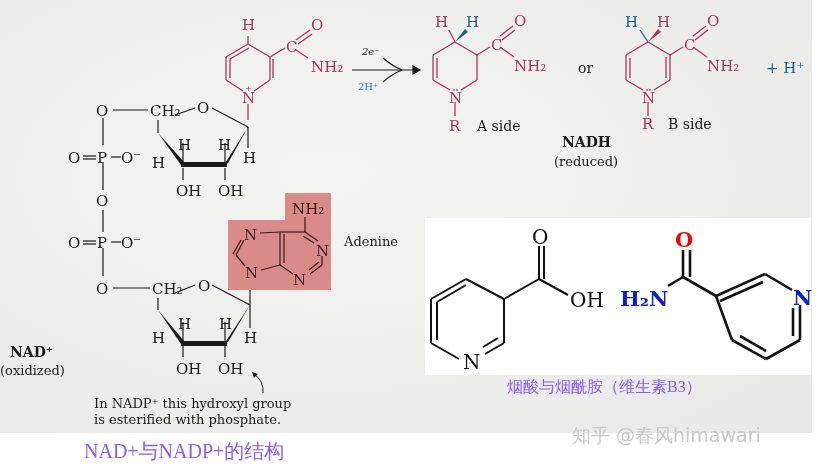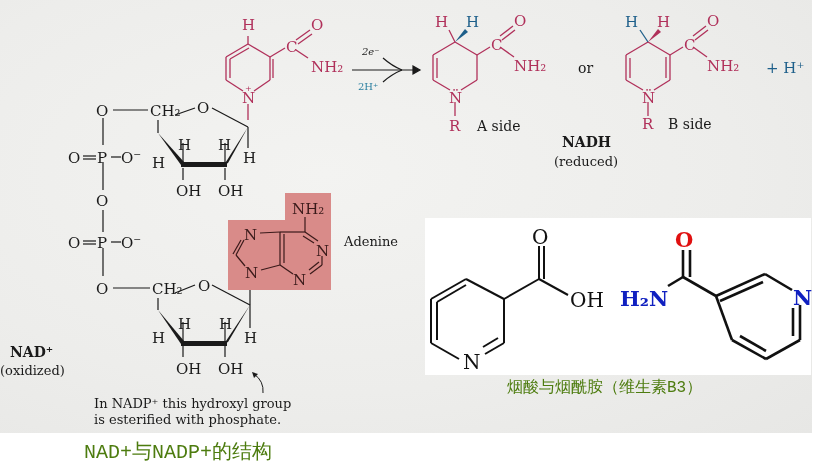--- a/index.html
+++ b/index.html
@@ -2,21 +2,21 @@
 <html><head>
 <meta charset="utf-8">
 <style>
   html, body { margin:0; padding:0; }
   body { width:831px; height:468px; background:#ffffff; position:relative; overflow:hidden; }
   #stage { position:absolute; left:0; top:0; width:831px; height:468px; }
   .scan { position:absolute; left:0; top:0; width:812px; height:433px;
           background: radial-gradient(ellipse at 40% 40%, #f3f3f1 0%, #ededeb 60%, #e7e7e5 100%); }
   .inset { position:absolute; left:425px; top:218px; width:386px; height:157px; background:#ffffff; }
   svg text { font-family: "DejaVu Serif", "Liberation Serif", serif; }
-  .caption { position:absolute; font-family:Liberation Mono, monospace; color:#4d7c0f; }
+  .caption { position:absolute; font-family:Liberation Serif, serif; color:#8b5cf6; }
   .wm { position:absolute; font-family:"DejaVu Sans","Liberation Sans",sans-serif; color:#c8c8c8; }
 </style>
 </head>
 <body>
 
 <div id="stage">
   <div class="scan"></div>
   <div class="inset"></div>
 
   <svg width="831" height="468" viewBox="0 0 831 468" style="position:absolute;left:0;top:0;">
@@ -263,13 +263,14 @@
     </g>
     <g font-family="Liberation Sans, sans-serif" font-weight="bold" font-size="21">
       <text x="675" y="247" fill="#e01010">O</text>
       <text x="620" y="306" fill="#1020c0">H₂N</text>
       <text x="793" y="305" fill="#1020c0">N</text>
     </g>
   </svg>
 
   <div class="caption" style="left:507px;top:377px;font-size:16px;">烟酸与烟酰胺（维生素B3）</div>
   <div class="caption" style="left:84px;top:438px;font-size:20px;">NAD+与NADP+的结构</div>
+  <div class="wm" style="left:572px;top:423px;font-size:19px;">知乎 @春风himawari</div>
 </div>
 
 </body></html>

